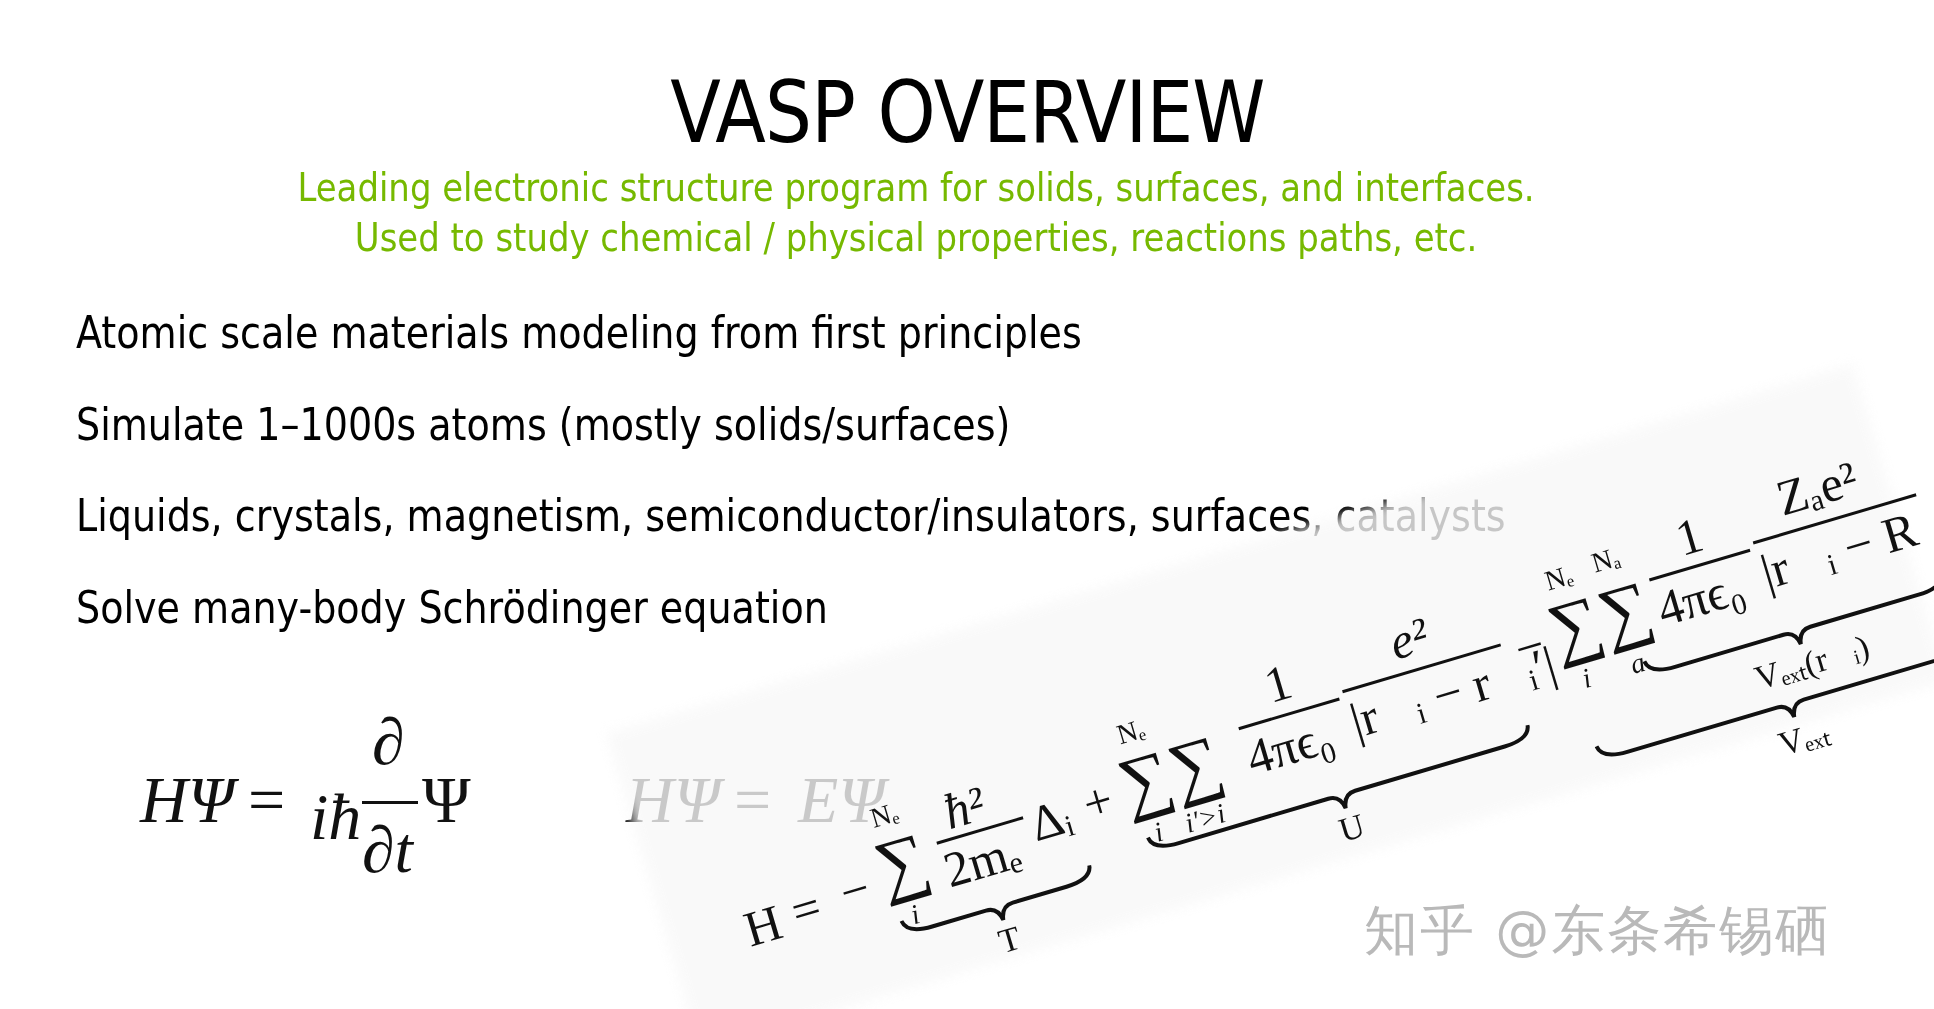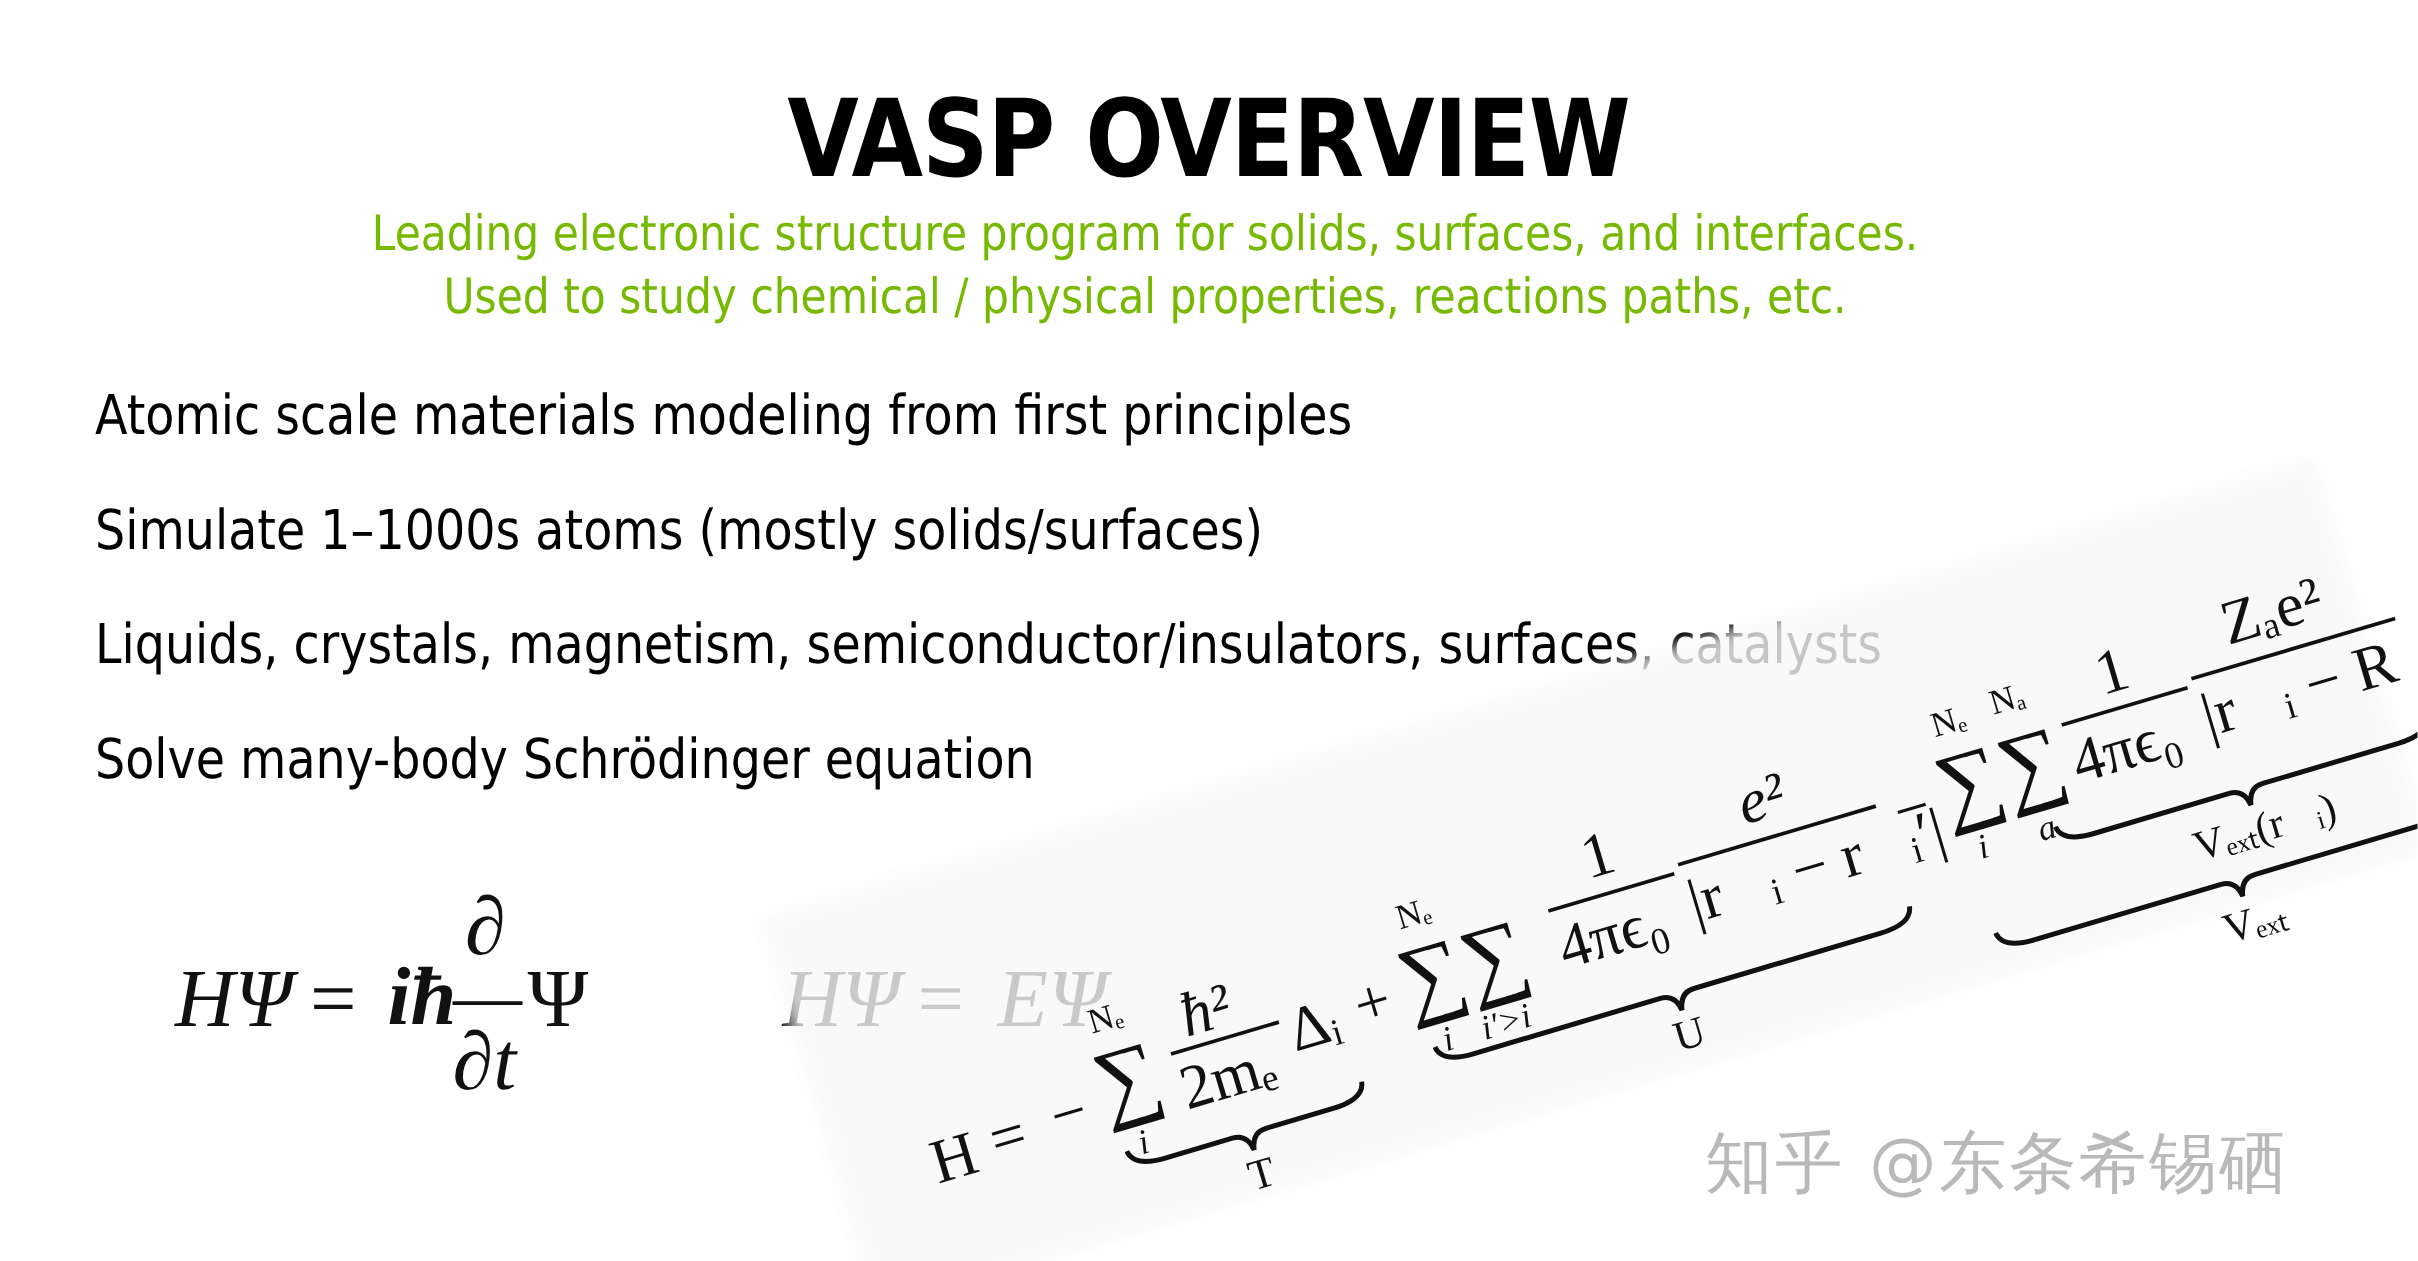--- a/index.html
+++ b/index.html
@@ -4,21 +4,21 @@
 <style>
   html, body { margin: 0; padding: 0; }
   body {
     width: 1934px; height: 1009px; position: relative; overflow: hidden;
     background: #ffffff;
     font-family: "DejaVu Sans", sans-serif;
   }
   .title {
     position: absolute; left: 0; width: 1934px; top: 62px;
     text-align: center;
-    font-family: "DejaVu Sans", sans-serif; font-weight: bold;
+    font-family: "DejaVu Sans", sans-serif; font-weight: normal;
     font-size: 86px; line-height: 100px; color: #000;
     letter-spacing: -1px;
   }
   .title span { display: inline-block; transform: scaleX(0.86); transform-origin: center; }
   .subtitle {
     position: absolute; left: 0; width: 1832px; text-align: center;
     font-family: "DejaVu Sans", sans-serif;
     font-size: 39px; color: #76b900; line-height: 50px;
   }
   .subtitle span { display: inline-block; transform: scaleX(0.87); transform-origin: center; white-space: nowrap; }
@@ -81,21 +81,21 @@
 <div class="subtitle sub2"><span>Used to study chemical / physical properties, reactions paths, etc.</span></div>
 
 <div class="bullet b1">Atomic scale materials modeling from first principles</div>
 <div class="bullet b2">Simulate 1–1000s atoms (mostly solids/surfaces)</div>
 <div class="bullet b3">Liquids, crystals, magnetism, semiconductor/insulators, surfaces, catalysts</div>
 <div class="bullet b4">Solve many-body Schrödinger equation</div>
 
 <div class="eq eq1">
   <span class="part" style="left:0; top:62px;">HΨ</span>
   <span class="part up" style="left:108px; top:62px;">=</span>
-  <span class="part" style="left:170px; top:60px;font-weight:bold;">iħ</span>
+  <span class="part" style="left:170px; top:79px;">iħ</span>
   <span class="part" style="left:232px; top:4px;">∂</span>
   <div class="fracbar" style="left:222px; top:96px; width:56px;"></div>
   <span class="part" style="left:222px; top:112px;">∂t</span>
   <span class="part up" style="left:282px; top:62px;">Ψ</span>
 </div>
 
 <div class="eq eq2">
   <span class="part" style="left:0; top:62px;">HΨ</span>
   <span class="part up" style="left:108px; top:62px;">=</span>
   <span class="part" style="left:172px; top:62px;">EΨ</span>

